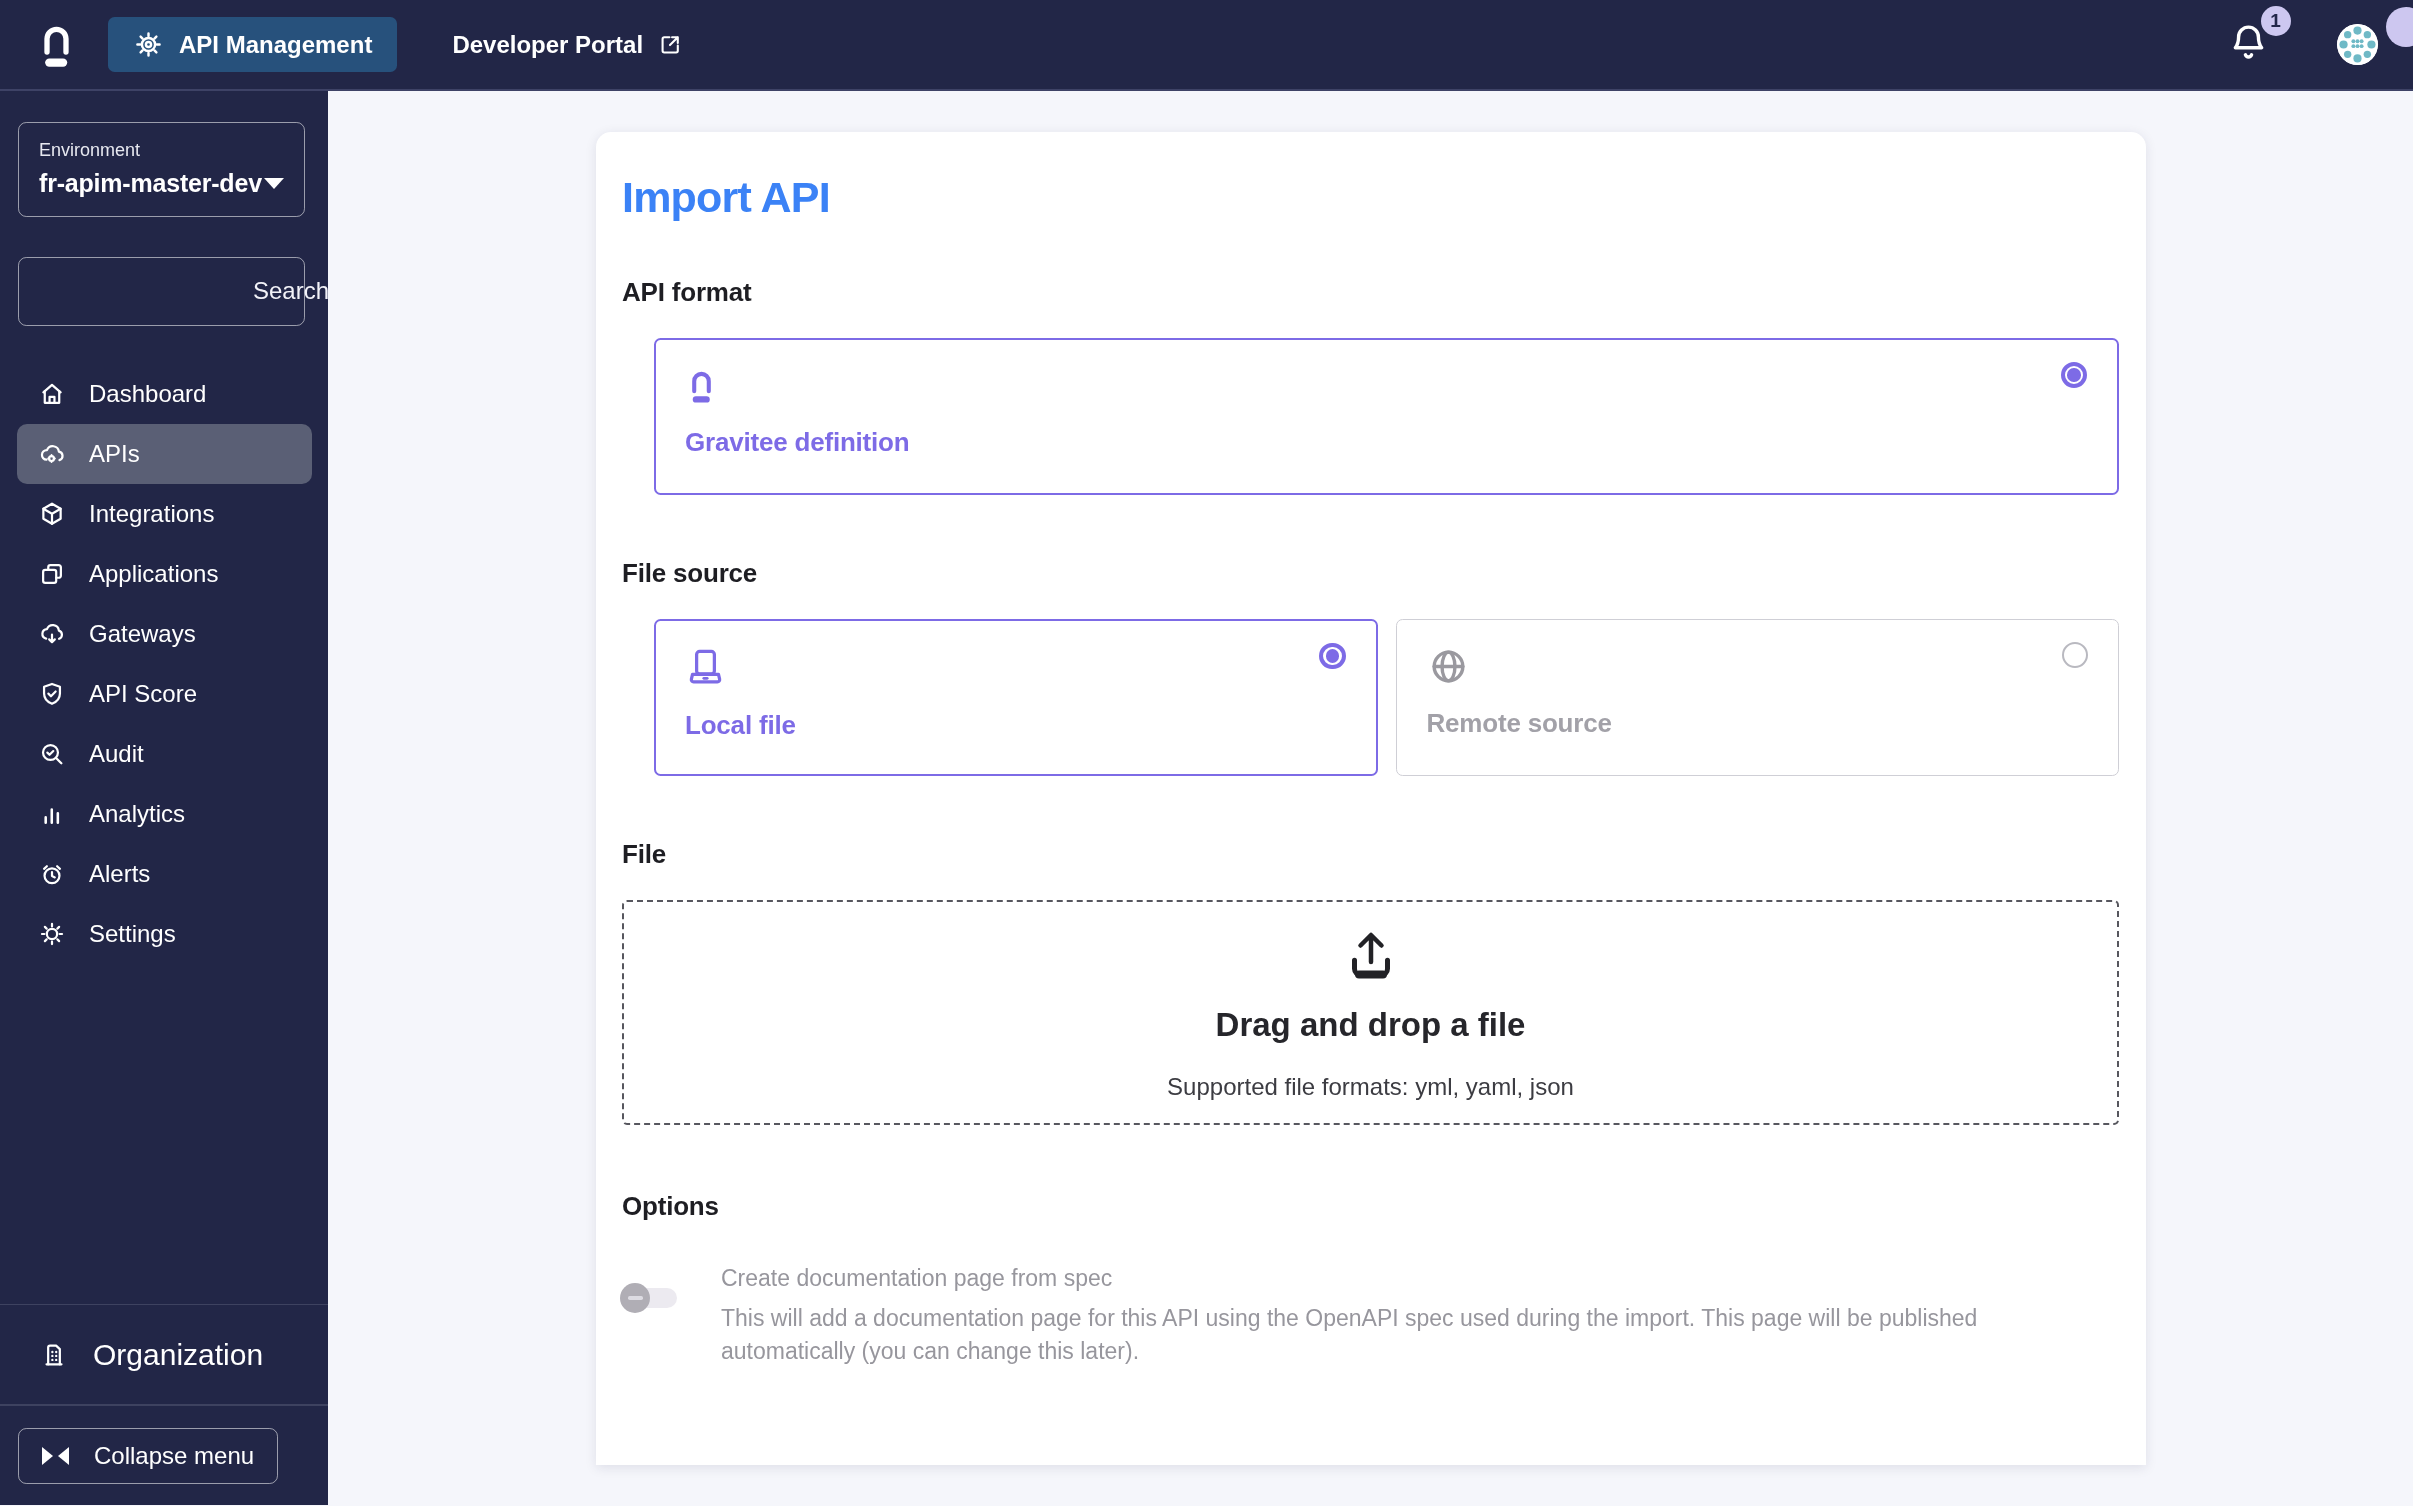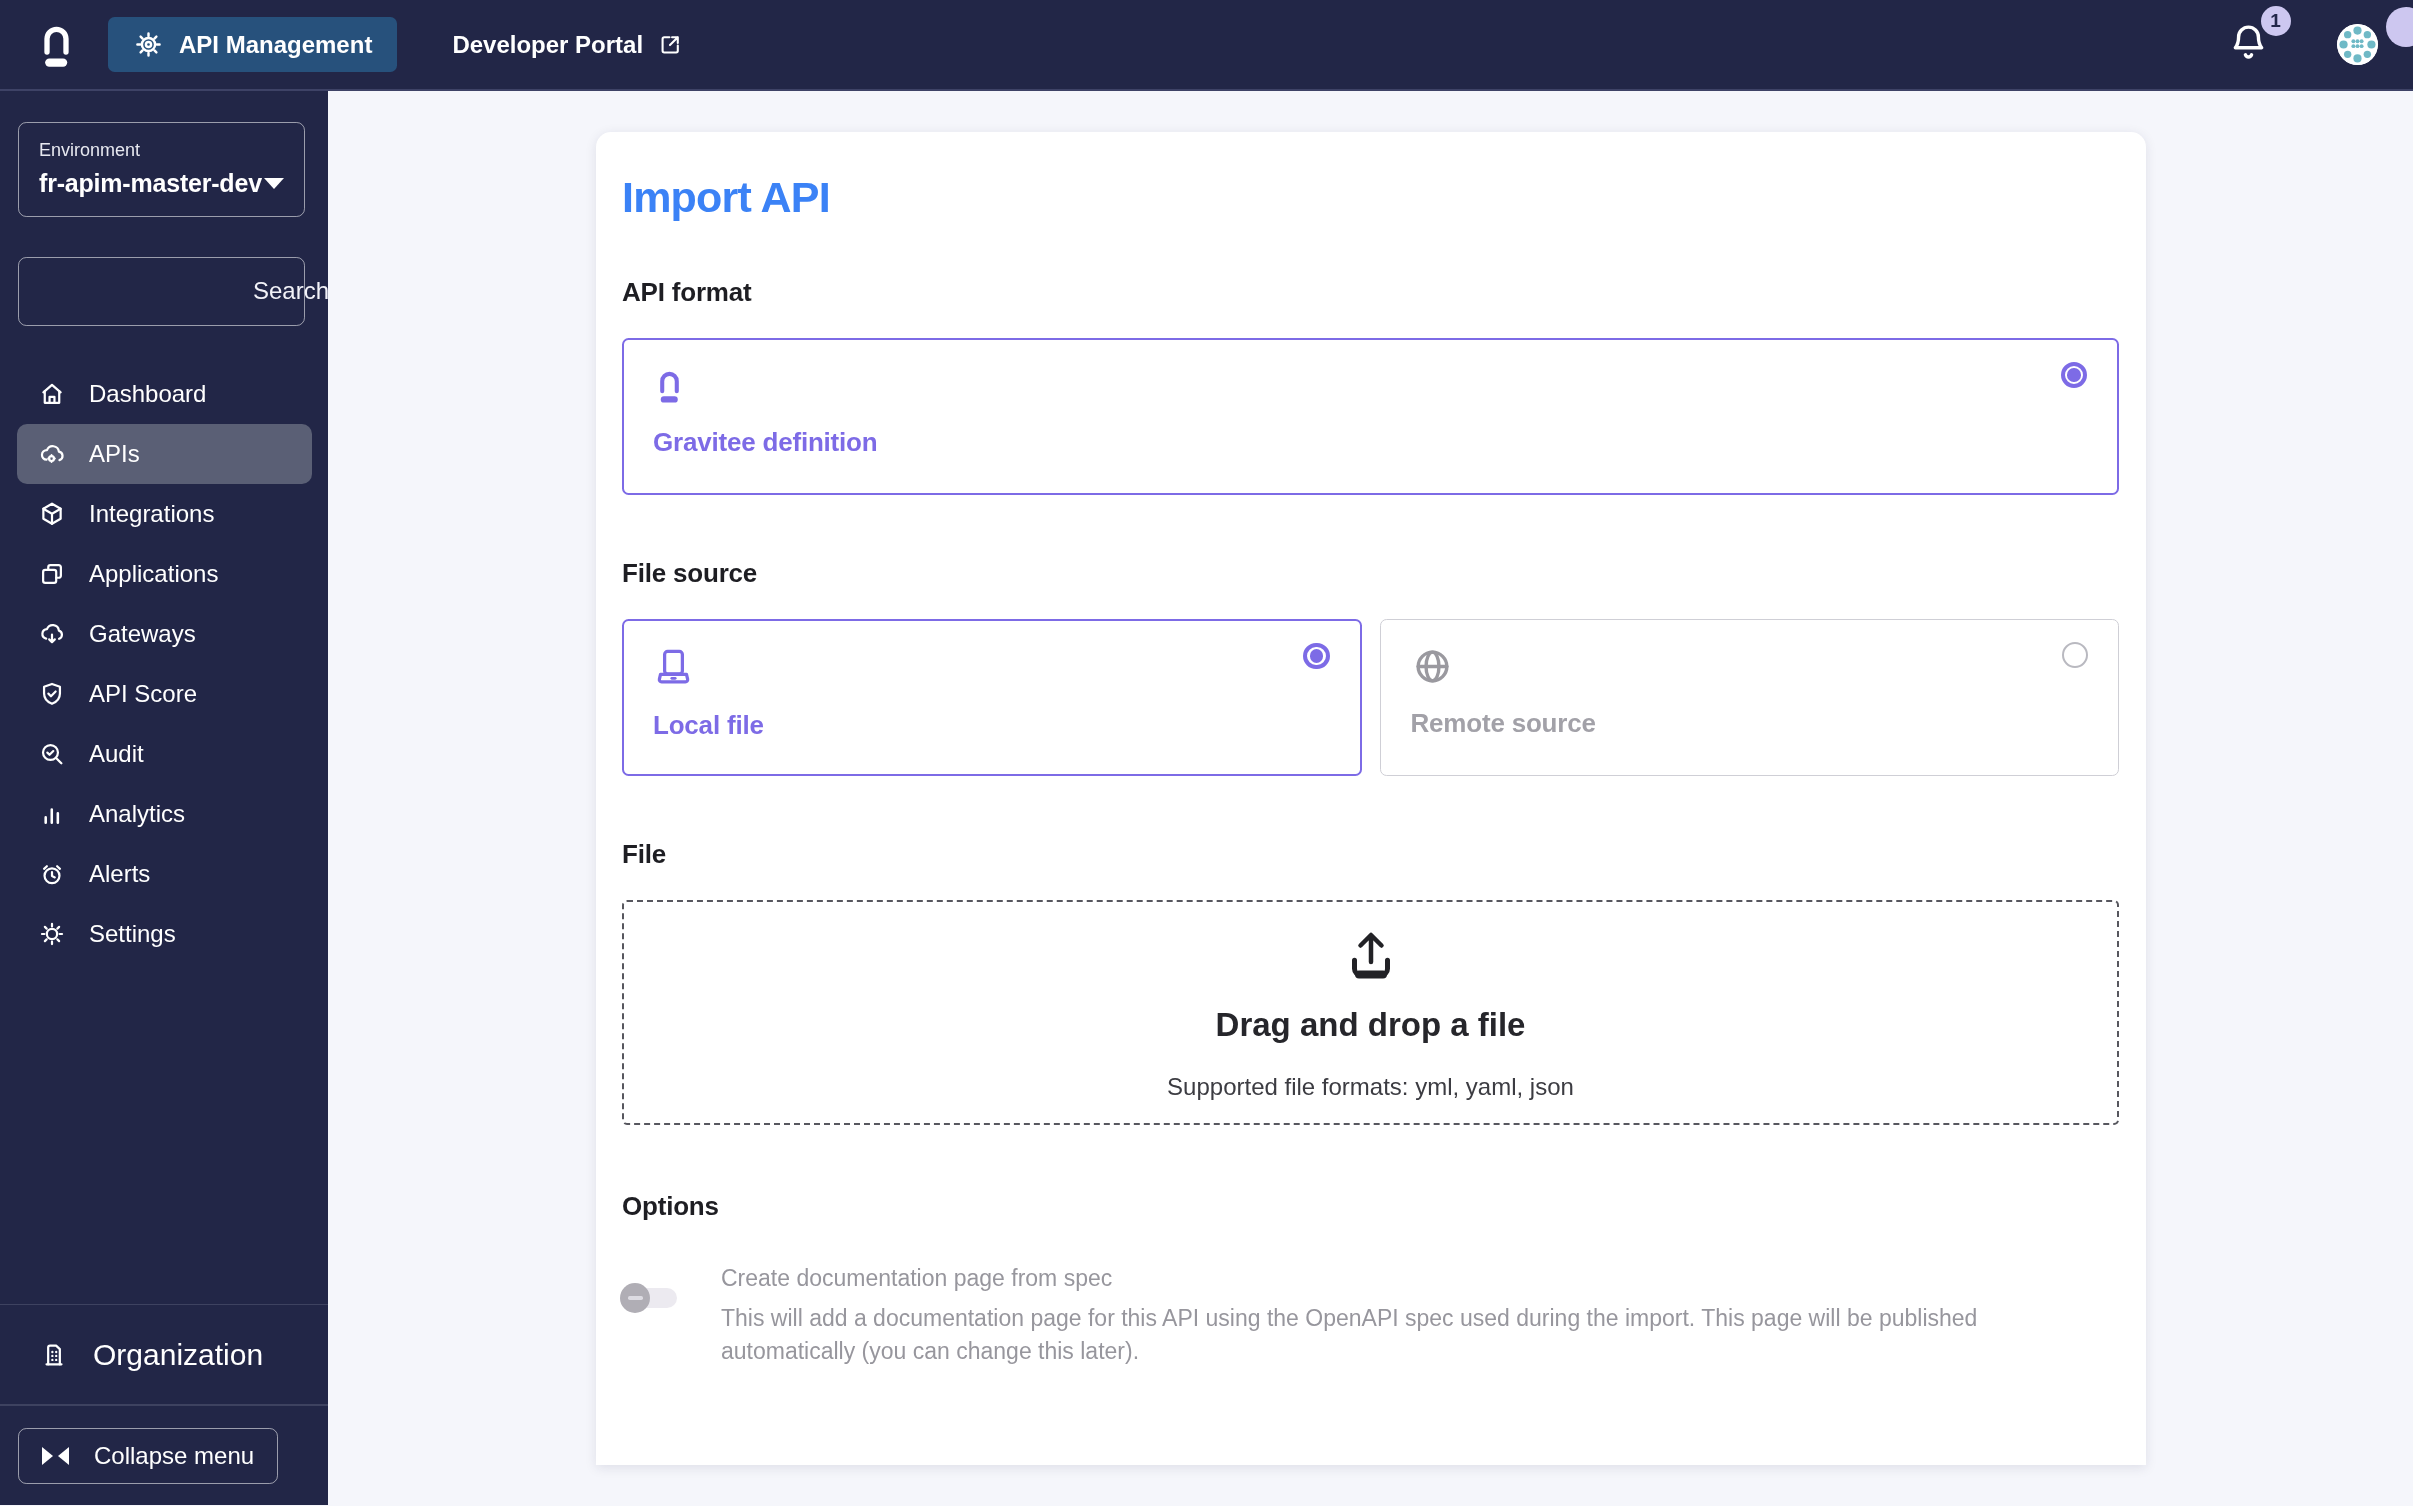--- a/index.html
+++ b/index.html
@@ -63,21 +63,21 @@
   
   .card { width:1550px; margin:41px auto 0; background:#fff; border-radius:15px 15px 0 0;
     box-shadow:0 2.5px 11.6px rgba(30,34,68,.10); padding:41px 26.5px 50px; height:1333px; }
   .page-title { font-size:43px; font-weight:700; color:#3b82f6; letter-spacing:-0.8px; }
   .section-heading { font-size:26px; font-weight:700; color:#1e1e23; letter-spacing:-0.2px; }
   .mt-format { margin-top:55px; }
   .mt-source { margin-top:63px; }
   .mt-file { margin-top:63px; }
   .mt-options { margin-top:66px; }
 
-  .cards-row { display:flex; gap:18px; margin-top:30px; }
+  .cards-row { display:flex; gap:18px; margin-top:30px;margin-left:32px; }
   .choice-card { position:relative; flex:1; height:157px; border:1.7px solid #cfcfd6;
     border-radius:6.6px; padding:25px 30px; background:#fff; cursor:pointer; }
   .choice-card.selected { border:2.5px solid #7d6be6; padding:24px 29px; }
   .choice-title { font-size:26px; font-weight:700; margin-top:16.5px; color:#202025; letter-spacing:-0.2px; }
   .choice-card.selected .choice-title { color:#7d6be6; }
   .choice-card.disabled .choice-title { color:#a2a1a8; }
   .radio { position:absolute; top:21.5px; right:30px; width:26.5px; height:26.5px; border-radius:50%;
     border:2.5px solid #b9b9c0; background:#fff; }
   .radio.checked { border:4.1px solid #7d6be6; }
   .radio.checked::after { content:""; position:absolute; inset:2.5px; border-radius:50%; background:#7d6be6; }

